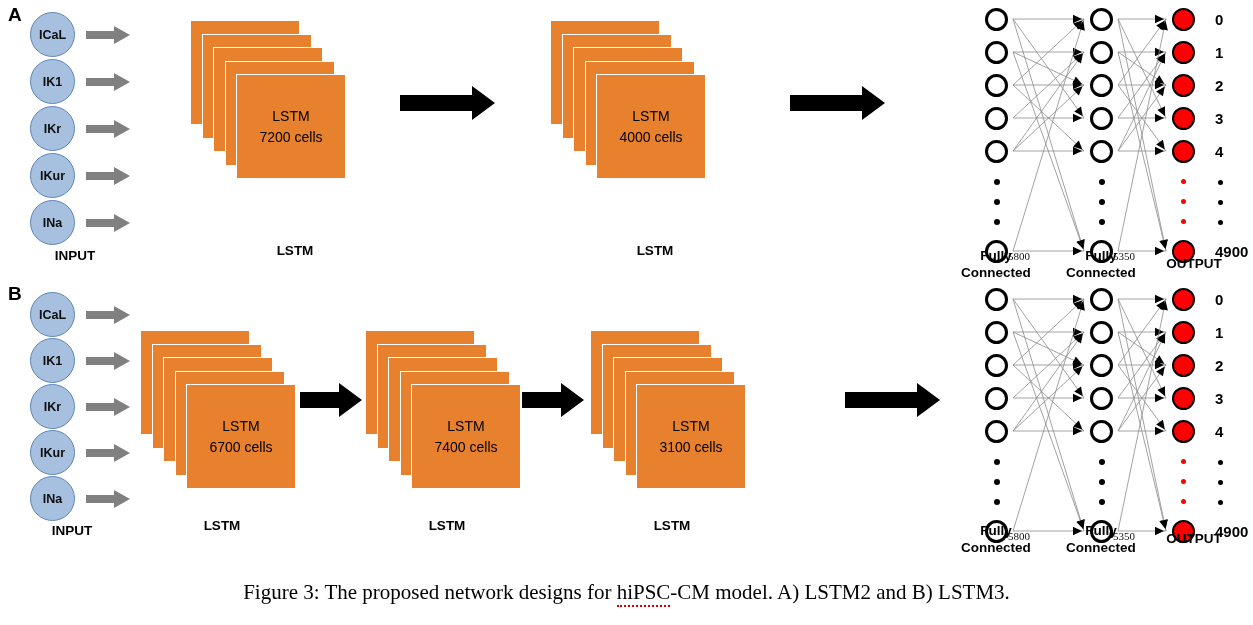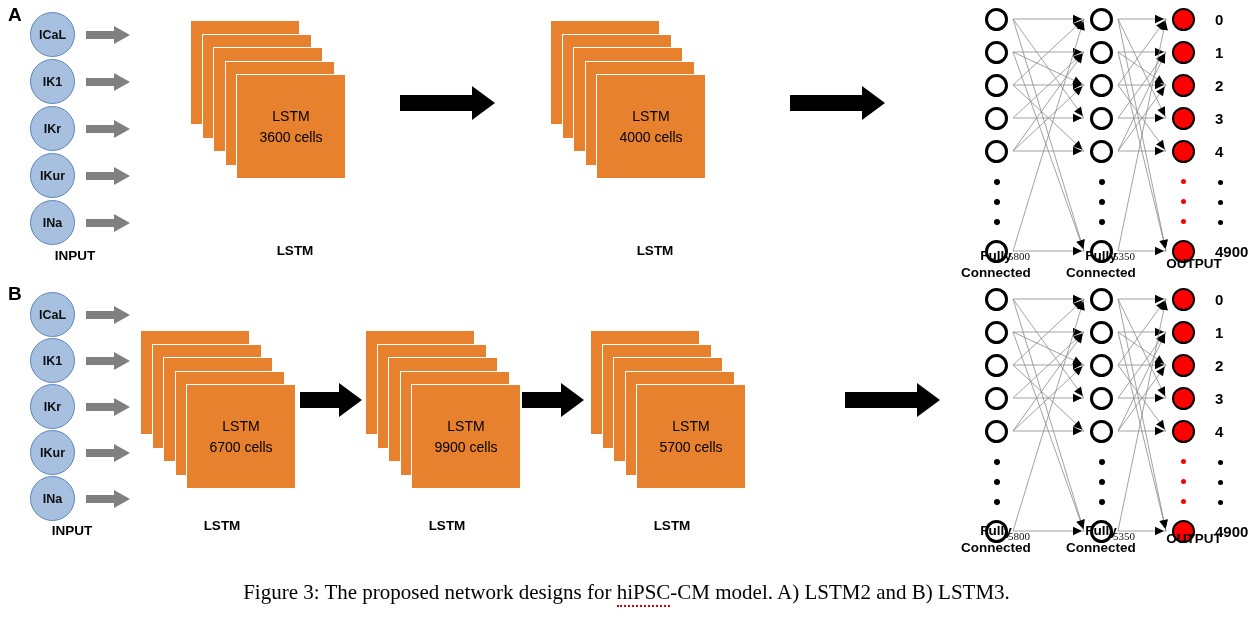--- a/index.html
+++ b/index.html
@@ -111,21 +111,21 @@
       <span class="head"></span>
     </div>
     <div class="grp-label" style="left: 30px; top: 248px; width: 90px;">INPUT</div>
     <div class="lstm-stack" style="left: 190px; top: 20px; width: 156px; height: 161px;">
       <div class="card" style="left: 0px; top: 0px; width: 110px; height: 105px; z-index: 1;"></div>
       <div class="card" style="left: 11.5px; top: 13.5px; width: 110px; height: 105px; z-index: 2;"></div>
       <div class="card" style="left: 23px; top: 27px; width: 110px; height: 105px; z-index: 3;"></div>
       <div class="card" style="left: 34.5px; top: 40.5px; width: 110px; height: 105px; z-index: 4;"></div>
       <div class="card front" style="left: 46px; top: 54px; width: 110px; height: 105px; z-index: 5;">
         <span>LSTM</span>
-        <span>3600 cells</span>
+        <span>7200 cells</span>
       </div>
     </div>
     <div class="grp-label" style="left: 250px; top: 243px; width: 90px;">LSTM</div>
     <div class="lstm-stack" style="left: 550px; top: 20px; width: 156px; height: 161px;">
       <div class="card" style="left: 0px; top: 0px; width: 110px; height: 105px; z-index: 1;"></div>
       <div class="card" style="left: 11.5px; top: 13.5px; width: 110px; height: 105px; z-index: 2;"></div>
       <div class="card" style="left: 23px; top: 27px; width: 110px; height: 105px; z-index: 3;"></div>
       <div class="card" style="left: 34.5px; top: 40.5px; width: 110px; height: 105px; z-index: 4;"></div>
       <div class="card front" style="left: 46px; top: 54px; width: 110px; height: 105px; z-index: 5;">
         <span>LSTM</span>
@@ -288,32 +288,32 @@
       </div>
     </div>
     <div class="grp-label" style="left: 177px; top: 518px; width: 90px;">LSTM</div>
     <div class="lstm-stack" style="left: 365px; top: 330px; width: 156px; height: 161px;">
       <div class="card" style="left: 0px; top: 0px; width: 110px; height: 105px; z-index: 1;"></div>
       <div class="card" style="left: 11.5px; top: 13.5px; width: 110px; height: 105px; z-index: 2;"></div>
       <div class="card" style="left: 23px; top: 27px; width: 110px; height: 105px; z-index: 3;"></div>
       <div class="card" style="left: 34.5px; top: 40.5px; width: 110px; height: 105px; z-index: 4;"></div>
       <div class="card front" style="left: 46px; top: 54px; width: 110px; height: 105px; z-index: 5;">
         <span>LSTM</span>
-        <span>9900 cells</span>
+        <span>7400 cells</span>
       </div>
     </div>
     <div class="grp-label" style="left: 402px; top: 518px; width: 90px;">LSTM</div>
     <div class="lstm-stack" style="left: 590px; top: 330px; width: 156px; height: 161px;">
       <div class="card" style="left: 0px; top: 0px; width: 110px; height: 105px; z-index: 1;"></div>
       <div class="card" style="left: 11.5px; top: 13.5px; width: 110px; height: 105px; z-index: 2;"></div>
       <div class="card" style="left: 23px; top: 27px; width: 110px; height: 105px; z-index: 3;"></div>
       <div class="card" style="left: 34.5px; top: 40.5px; width: 110px; height: 105px; z-index: 4;"></div>
       <div class="card front" style="left: 46px; top: 54px; width: 110px; height: 105px; z-index: 5;">
         <span>LSTM</span>
-        <span>5700 cells</span>
+        <span>3100 cells</span>
       </div>
     </div>
     <div class="grp-label" style="left: 627px; top: 518px; width: 90px;">LSTM</div>
     <div class="barrow" style="left: 300px; top: 383px; width: 62px;">
       <span class="shaft" style="width:40px"></span>
       <span class="head" style="left:39px"></span>
     </div>
     <div class="barrow" style="left: 522px; top: 383px; width: 62px;">
       <span class="shaft" style="width:40px"></span>
       <span class="head" style="left:39px"></span>

